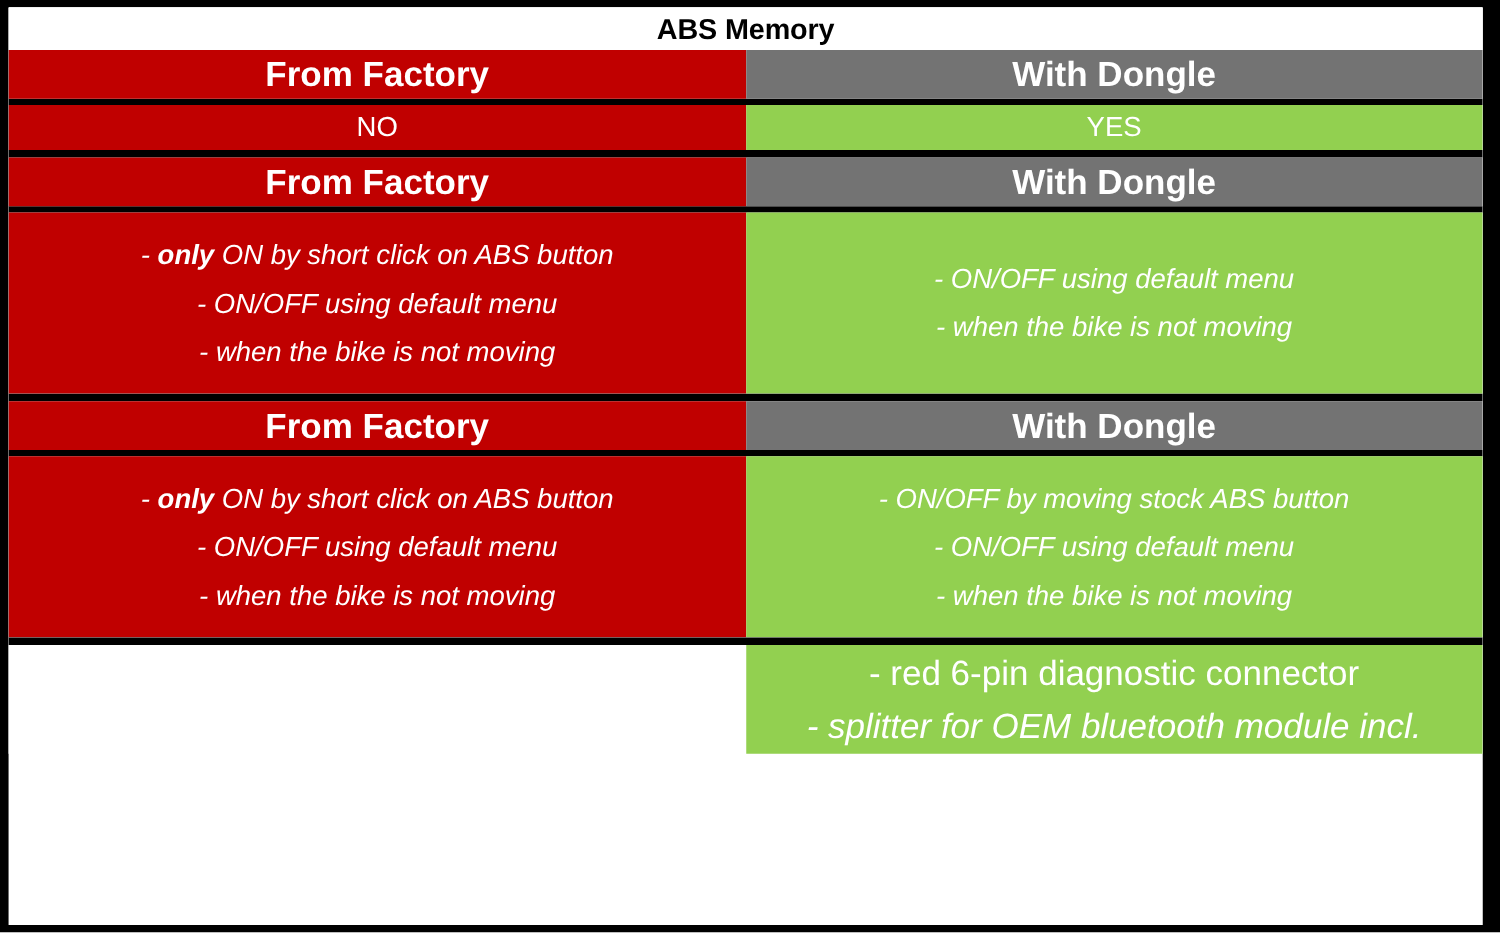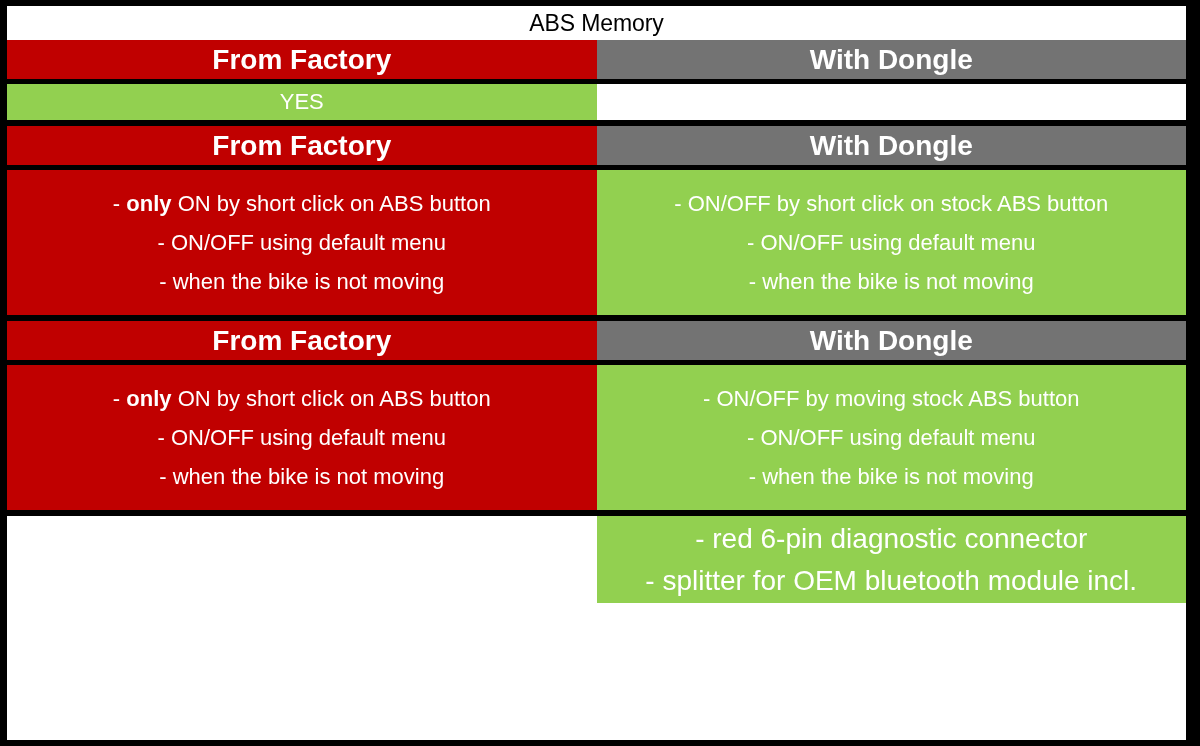--- a/index.html
+++ b/index.html
@@ -55,21 +55,21 @@
   
   .title-band {
     height: 34px;
     background: #ffffff;
     display: flex;
     align-items: center;
     justify-content: center;
   }
   .title-band .title-text {
     font-size: 23px;
-    font-weight: normal;
+    font-weight: bold;
     color: #000000;
     letter-spacing: -0.1px;
     line-height: 1;
   }
 
   
   .hdr-row {
     display: flex;
     height: 44px;
     border-bottom: 5px solid #000000;
@@ -107,64 +107,66 @@
 
   .body-cell .line {
     padding: 0;
     white-space: nowrap;
   }
   .body-cell .line + .line { margin-top: 17px; }
   .body-cell .line b { font-weight: bold; }
 
   
   .h-small  { height: 36px; }
-  .h-large  { height: 145px; }
+  .h-large  { height: 145px; font-style: italic; }
   .h-conn   { height: 87px; }
 
   
   .conn-row .body-cell.green .line { font-size: 28px; }
-  .conn-row .body-cell.green .line + .line { margin-top: 14px; }
+  .conn-row .body-cell.green .line + .line { margin-top: 14px; font-style: italic; }
 </style>
 </head>
 <body>
 
 <div class="sheet">
   <div class="frame">
     <div class="inner">
 
       <div class="section">
         <div class="title-band">
           <span class="title-text">ABS Memory</span>
         </div>
         <div class="hdr-row">
           <div class="hdr-cell red">From Factory</div>
           <div class="hdr-cell green">With Dongle</div>
         </div>
         <div class="body-row h-small">
+          <div class="body-cell red">
+            <div class="line">NO</div>
+          </div>
           <div class="body-cell green">
             <div class="line">YES</div>
           </div>
         </div>
       </div>
 
       <div class="section">
         <div class="hdr-row">
           <div class="hdr-cell red">From Factory</div>
           <div class="hdr-cell green">With Dongle</div>
         </div>
         <div class="body-row h-large">
           <div class="body-cell red">
             <div class="line">
               <span>- </span><b>only</b><span> ON by short click on ABS button</span>
             </div>
             <div class="line">- ON/OFF using default menu</div>
             <div class="line">- when the bike is not moving</div>
           </div>
           <div class="body-cell green">
-            <div class="line">- ON/OFF by short click on stock ABS button</div>
             <div class="line">- ON/OFF using default menu</div>
             <div class="line">- when the bike is not moving</div>
           </div>
         </div>
       </div>
 
       <div class="section">
         <div class="hdr-row">
           <div class="hdr-cell red">From Factory</div>
           <div class="hdr-cell green">With Dongle</div>

